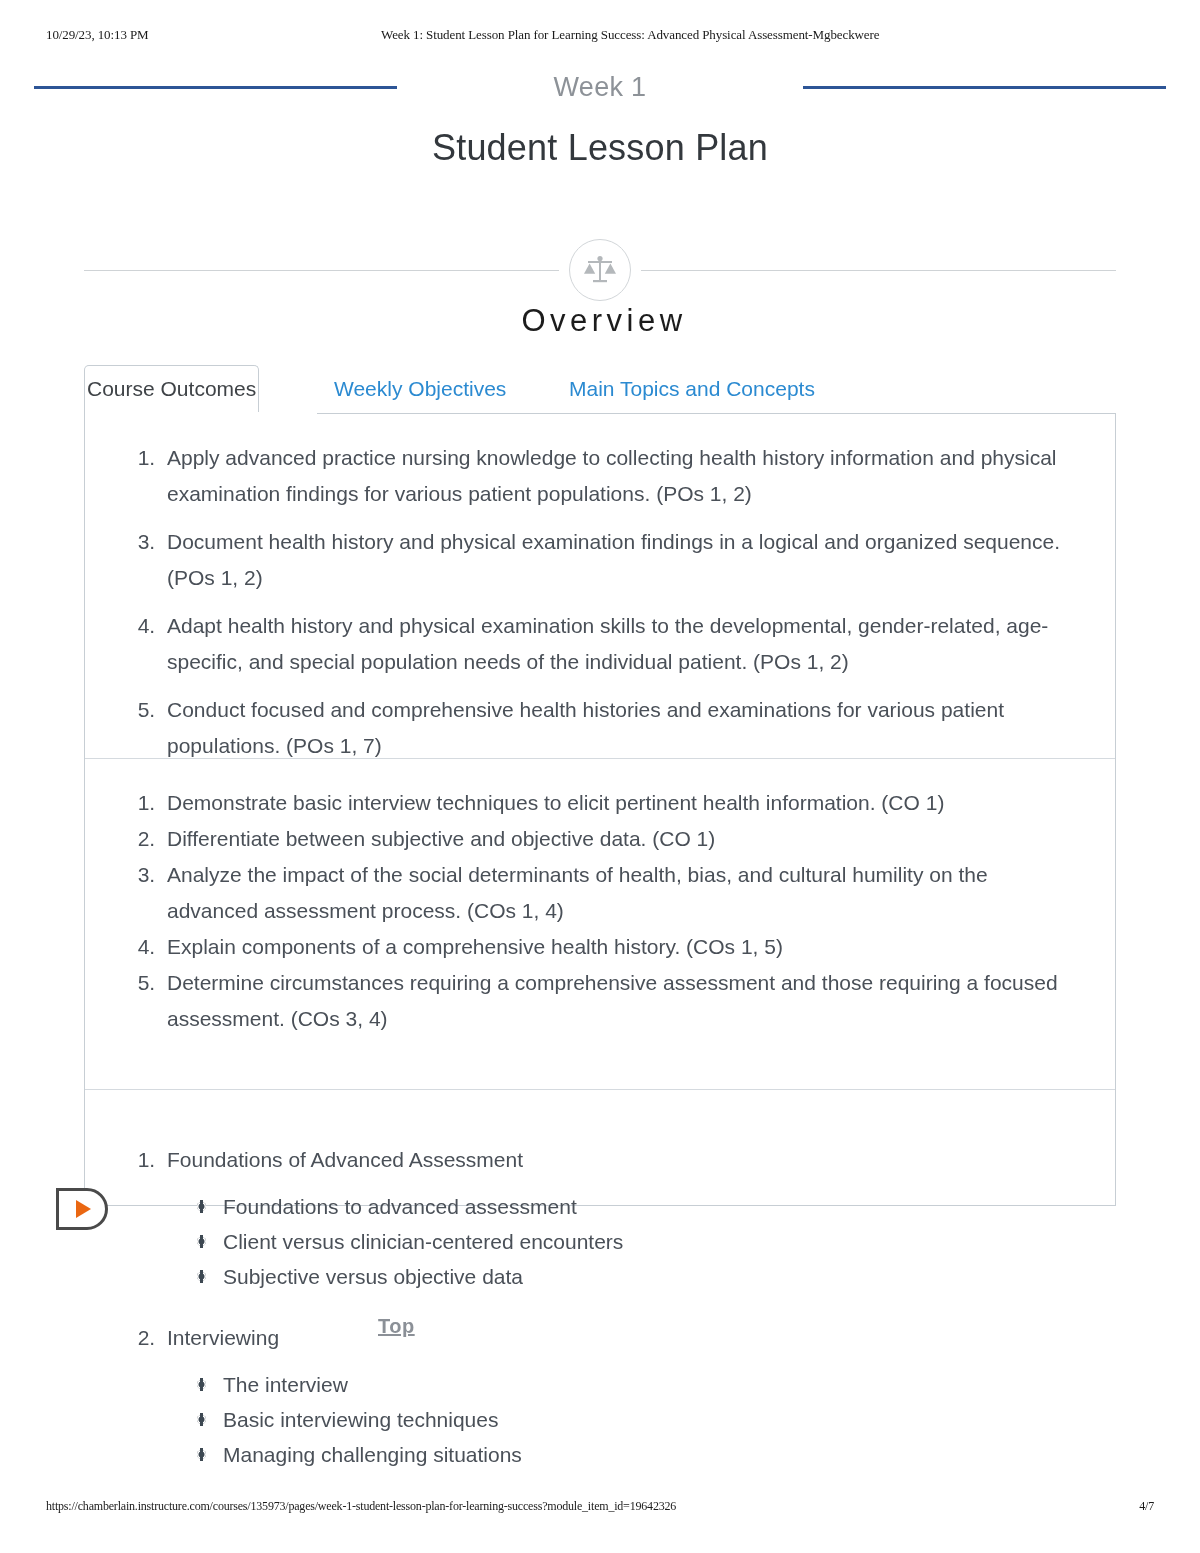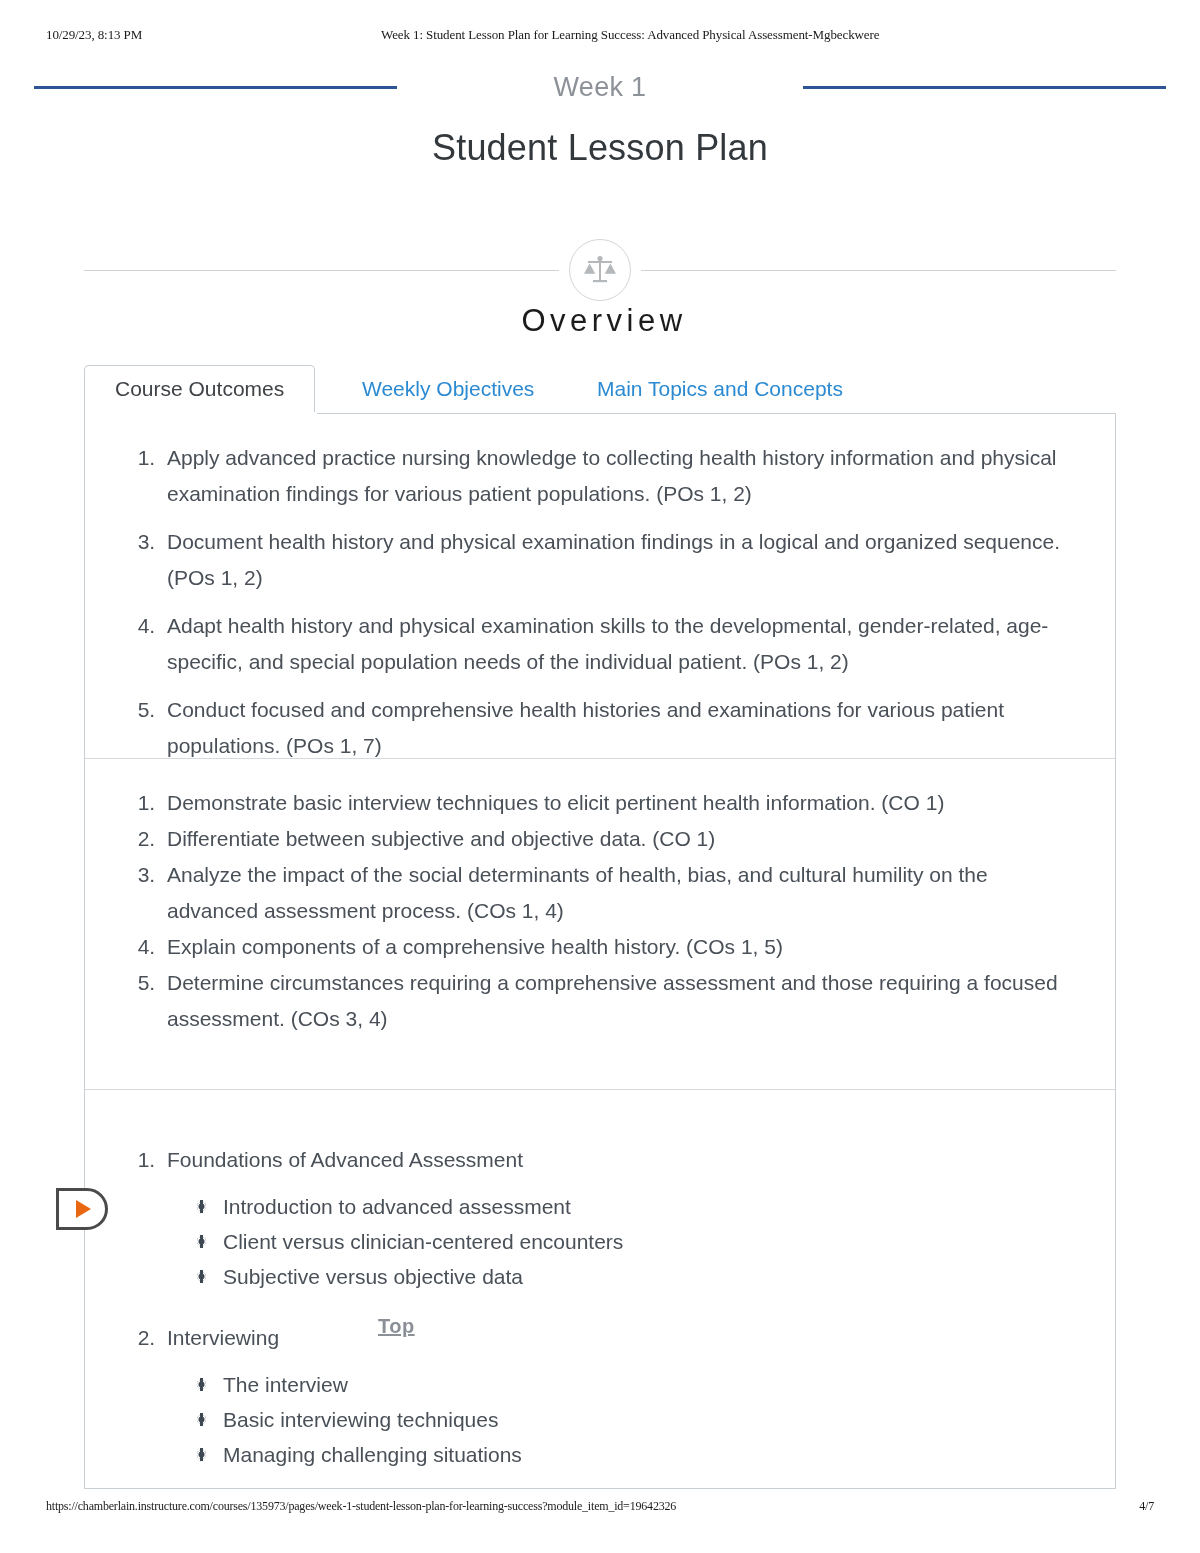--- a/index.html
+++ b/index.html
@@ -165,21 +165,21 @@
     width: 1032px;
     height: 49px;
   }
   .tab {
     position: absolute;
     top: 0;
     height: 49px;
     box-sizing: border-box;
     font-size: 21px;
     line-height: 46px;
-    padding: 0 30px;
+    padding: 0 2px;
     white-space: nowrap;
   }
   .tab.active {
     left: 0;
     color: #3f4347;
     border: 1px solid #c7ced4;
     border-bottom: none;
     border-radius: 5px 5px 0 0;
     background: #ffffff;
     z-index: 3;
@@ -191,21 +191,21 @@
   }
   .tab.t2 { left: 247px; }
   .tab.t3 { left: 482px; }
 
   
   .panel-box {
     position: absolute;
     top: 413px;
     left: 84px;
     width: 1032px;
-    height: 1076px;
+    height: 793px;
     border: 1px solid #c7ced4;
     border-top: 1px solid #c7ced4;
     box-sizing: border-box;
     background: #ffffff;
     z-index: 1;
   }
   
   .tab-mask {
     position: absolute;
     top: 412px;
@@ -326,21 +326,21 @@
     border-bottom: 9px solid transparent;
     margin-left: 3px;
   }
 </style>
 </head>
 <body>
 
 <div class="page">
 
   <div class="print-header">
-    <span class="ph-date">10/29/23, 8:13 PM</span>
+    <span class="ph-date">10/29/23, 10:13 PM</span>
     <span class="ph-title">Week 1: Student Lesson Plan for Learning Success: Advanced Physical Assessment-Mgbeckwere</span>
   </div>
 
   <div class="banner">
     <div class="banner-rule left"></div>
     <div class="banner-week">Week 1</div>
     <div class="banner-rule right"></div>
   </div>
 
   <div class="doc-title">Student Lesson Plan</div>
@@ -389,21 +389,21 @@
         <li>Explain components of a comprehensive health history. (COs 1, 5)</li>
         <li>Determine circumstances requiring a comprehensive assessment and those requiring a focused assessment. (COs 3, 4)</li>
       </ol>
     </div>
 
     <div class="panel p3">
       <ol class="topics">
         <li>
           <span>Foundations of Advanced Assessment</span>
           <ul class="subtopics">
-            <li><span class="nib"></span><span>Introduction to advanced assessment</span></li>
+            <li><span class="nib"></span><span>Foundations to advanced assessment</span></li>
             <li><span class="nib"></span><span>Client versus clinician-centered encounters</span></li>
             <li><span class="nib"></span><span>Subjective versus objective data</span></li>
           </ul>
         </li>
         <li>
           <span>Interviewing</span>
           <ul class="subtopics">
             <li><span class="nib"></span><span>The interview</span></li>
             <li><span class="nib"></span><span>Basic interviewing techniques</span></li>
             <li><span class="nib"></span><span>Managing challenging situations</span></li>

